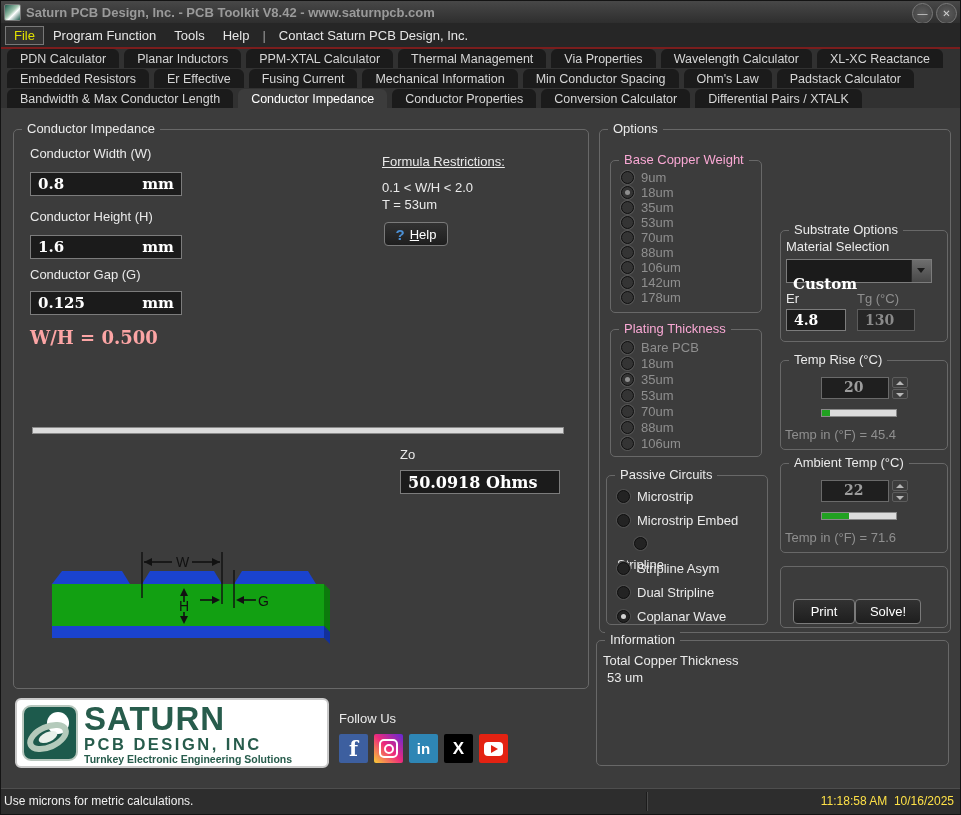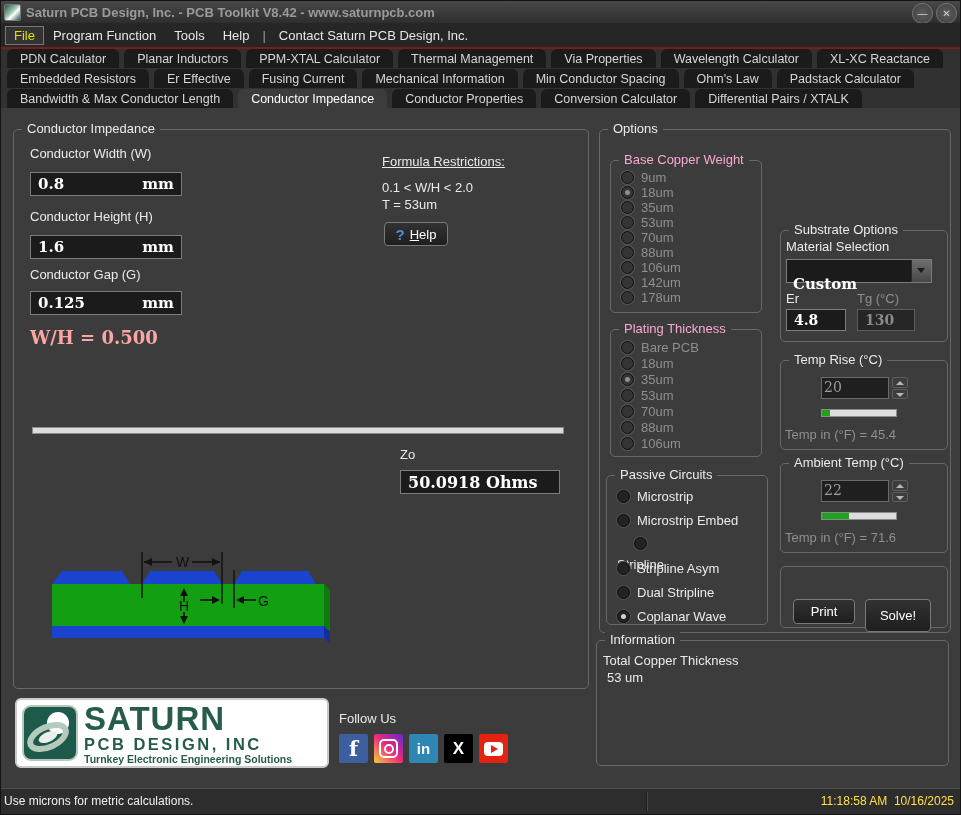--- a/index.html
+++ b/index.html
@@ -60,21 +60,21 @@
   .dis .radio .rc{background:#343434;box-shadow:0 0 0 1px #565656;}
   .dis .radio.checked .rc::after{background:#8f8f8f;}
   
   .dd{position:absolute;display:flex;background:#1b1b1b;border:1px solid #7c7c7c;box-sizing:border-box;}
   .dd-text{flex:1;font-family:"DejaVu Serif",serif;font-weight:bold;color:#fff;font-size:15px;padding:15px 6px;}
   .dd-btn{width:19px;background:linear-gradient(#6e6e6e,#484848);border-left:1px solid #2a2a2a;position:relative;}
   .dd-btn::after{content:"";position:absolute;left:5px;top:8px;border-left:4px solid transparent;
     border-right:4px solid transparent;border-top:5px solid #1a1a1a;}
   .spin{position:absolute;display:flex;}
   .spin-input{width:68px;height:22px;background:#1f1f1f;border:1px solid #6a6a6a;box-sizing:border-box;
-    font-family:"DejaVu Serif",serif;font-weight:normal;font-size:14px;color:#9d9d9d;padding:1px 2px;}
+    font-family:"DejaVu Serif",serif;font-weight:bold;font-size:14px;color:#9d9d9d;padding:1px 22px;}
   .spin-btns{display:flex;flex-direction:column;gap:1px;margin-left:3px;width:16px;height:22px;}
   .spin-btn{flex:1;background:#3d3d3d;border:1px solid #5d5d5d;border-radius:2px;position:relative;}
   .spin-btn::after{content:"";position:absolute;left:3px;border-left:4px solid transparent;border-right:4px solid transparent;}
   .spin-btn.up::after{top:3px;border-bottom:4px solid #b7b7b7;}
   .spin-btn.down::after{top:3px;border-top:4px solid #b7b7b7;}
   
   .logo{position:absolute;left:14px;top:590px;width:314px;height:70px;background:#fff;
     border:2px solid #c9c9c9;border-radius:6px;box-sizing:border-box;display:flex;align-items:center;}
   .logo-text{margin-left:6px;line-height:1;}
   .logo-name{color:#275c4c;font-weight:bold;font-size:33px;letter-spacing:1px;}
@@ -373,21 +373,21 @@
         <div class="track" style="left:40px;top:48px;width:76px;height:8px;">
           <div class="fill" style="width:36%"></div>
         </div>
         <span class="lbl gray" style="left:4px;top:66px;">Temp in (°F) = 71.6</span>
       </div>
 
       <div class="groupbox" style="left:180px;top:436px;width:168px;height:62px;">
         <div class="btn" style="left:12px;top:32px;width:62px;height:25px;">
           <span>Print</span>
         </div>
-        <div class="btn" style="left:84px;top:32px;width:66px;height:33px;">
+        <div class="btn" style="left:74px;top:32px;width:66px;height:25px;">
           <span>Solve!</span>
         </div>
       </div>
     </div>
 
     <div class="groupbox" style="left:595px;top:532px;width:353px;height:126px;">
       <span class="gb-title">Information</span>
       <span class="lbl" style="left:6px;top:12px;">Total Copper Thickness</span>
       <span class="lbl" style="left:10px;top:29px;">53 um</span>
     </div>

